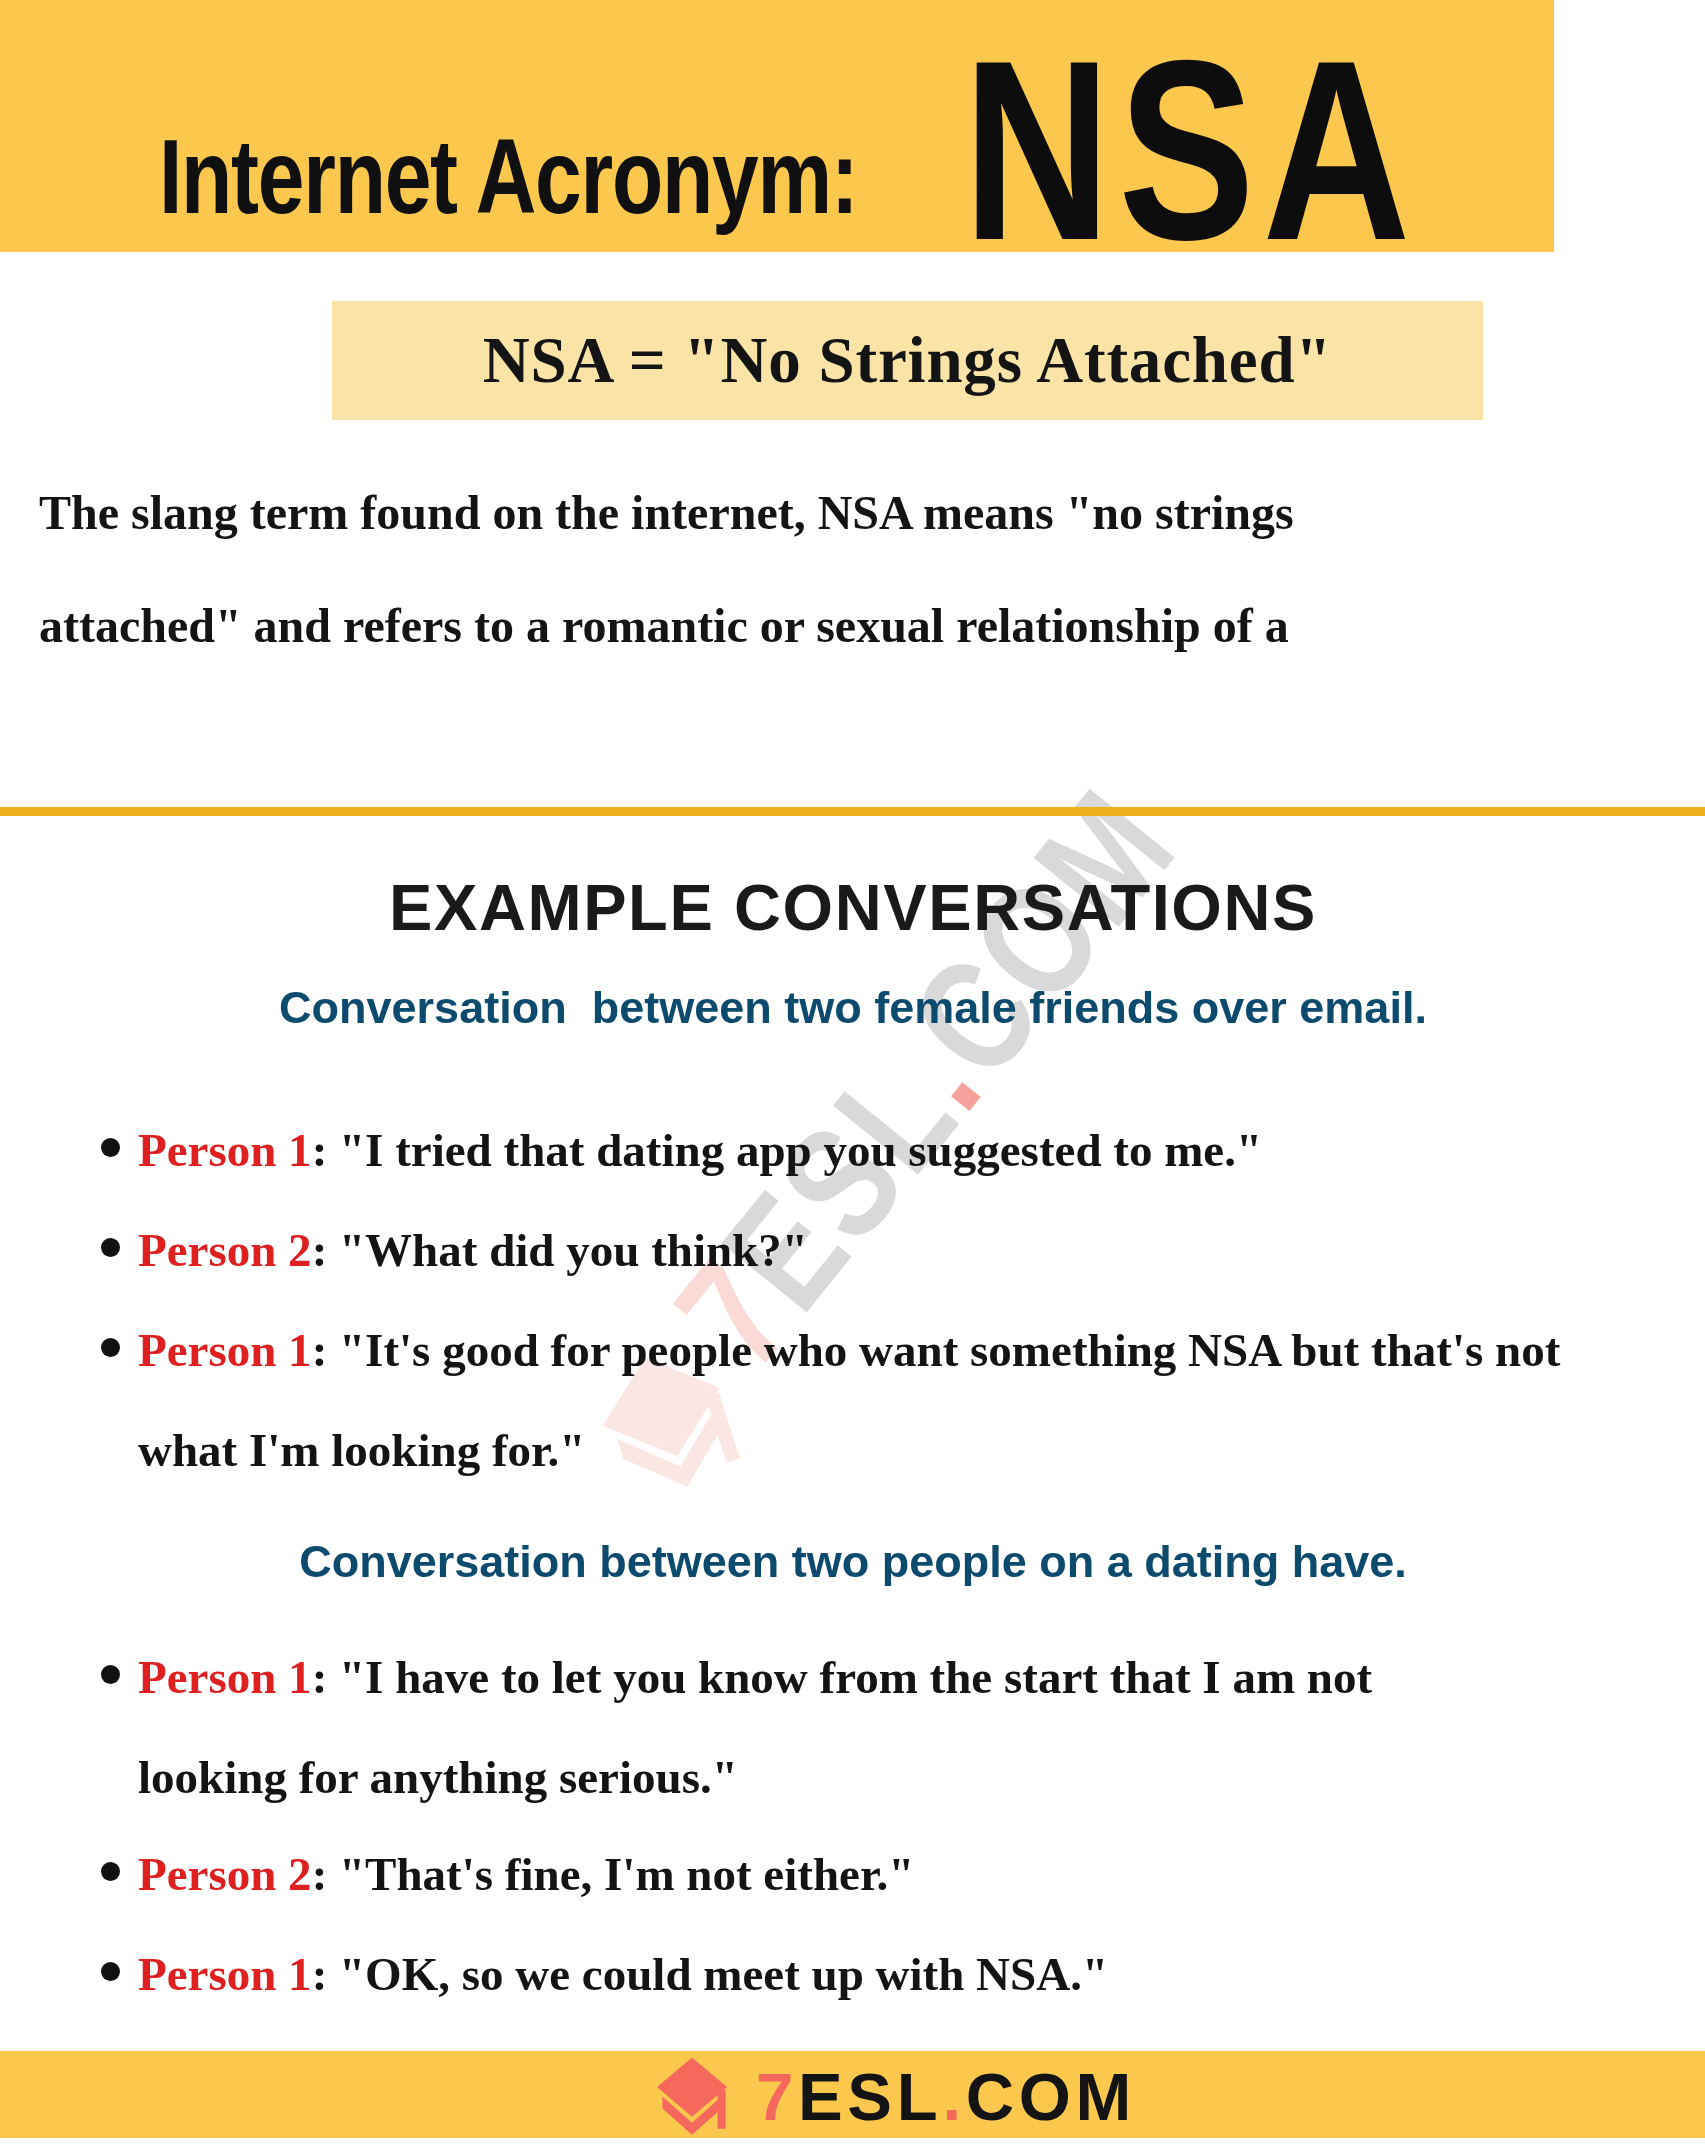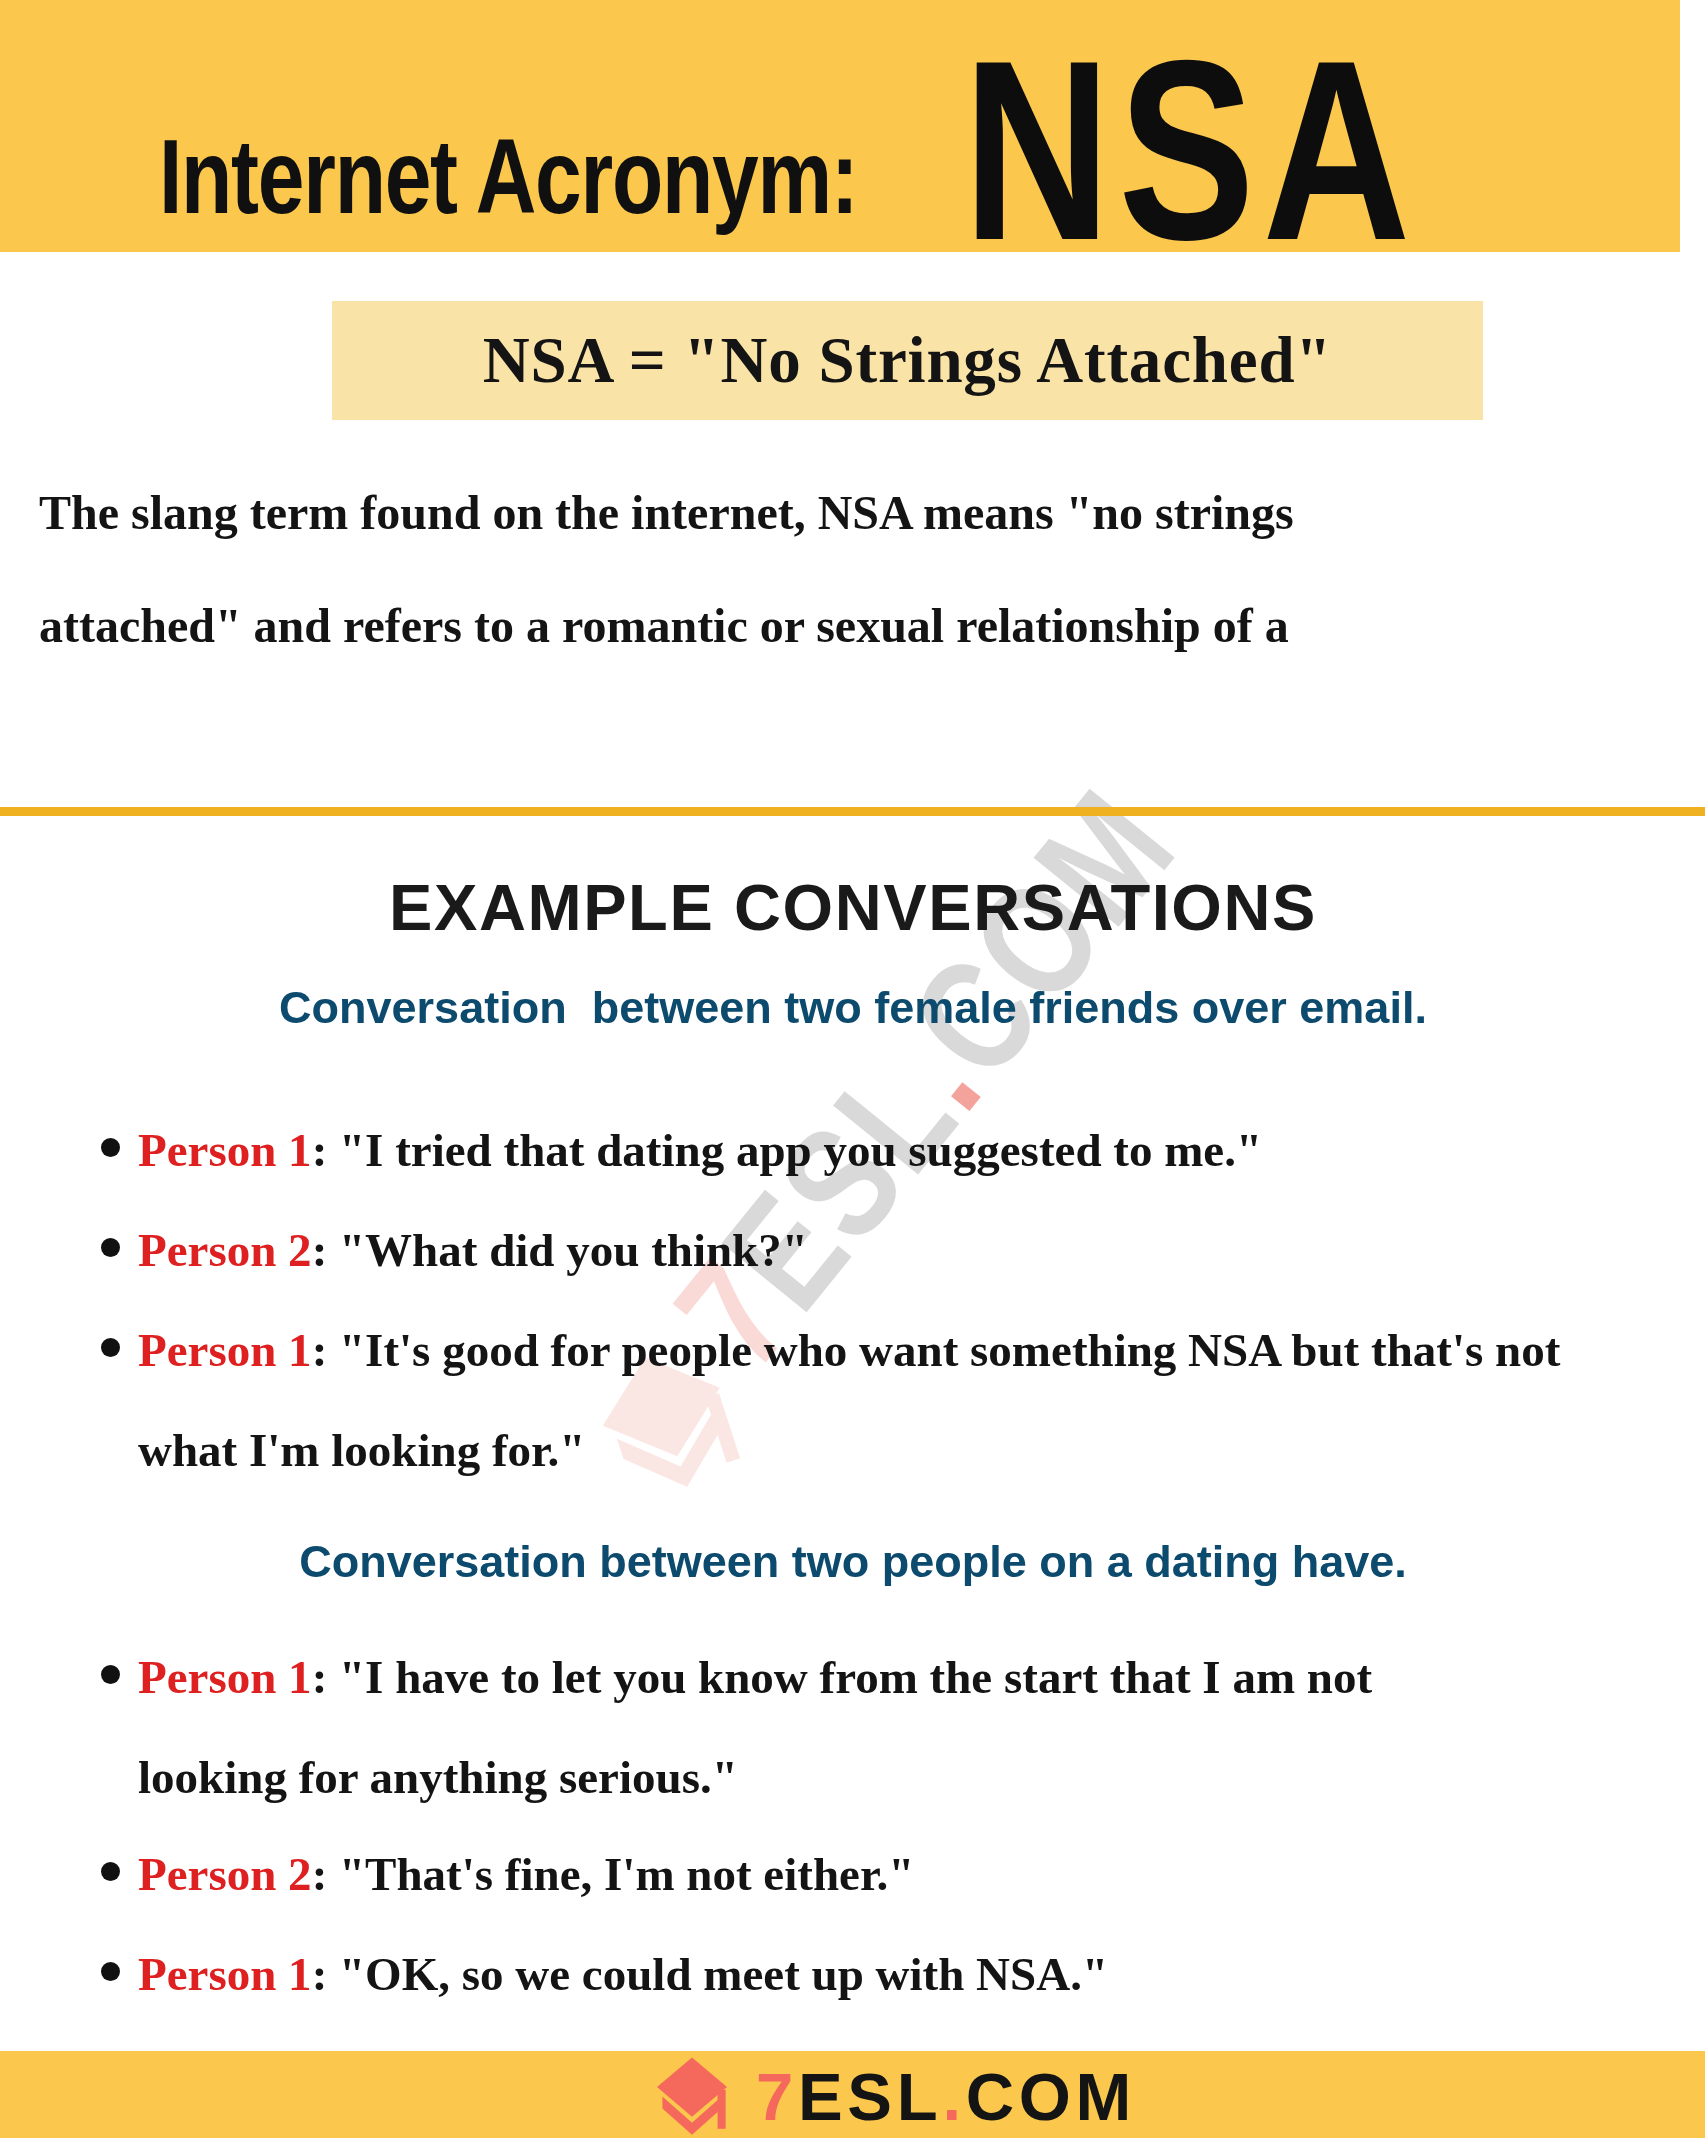--- a/index.html
+++ b/index.html
@@ -7,21 +7,21 @@
     position:relative;
     width:1706px;
     height:2151px;
     background:#ffffff;
     overflow:hidden;
     font-family:"Liberation Serif","DejaVu Serif",serif;
     color:#141414;
   }
   
   .header-band{
-    position:absolute;left:0;top:0;width:1680px;height:252px;
+    position:absolute;left:0;top:0;width:1554px;height:252px;
     background:#FBC84D;
   }
   .header-label{
     position:absolute;left:159px;top:124px;
     font-family:"Liberation Sans","DejaVu Sans",sans-serif;
     font-weight:700;font-size:105px;line-height:1;color:#101010;
     transform:scaleX(0.80);transform-origin:left top;
     letter-spacing:-1.6px;white-space:nowrap;
   }
   .header-acronym{

